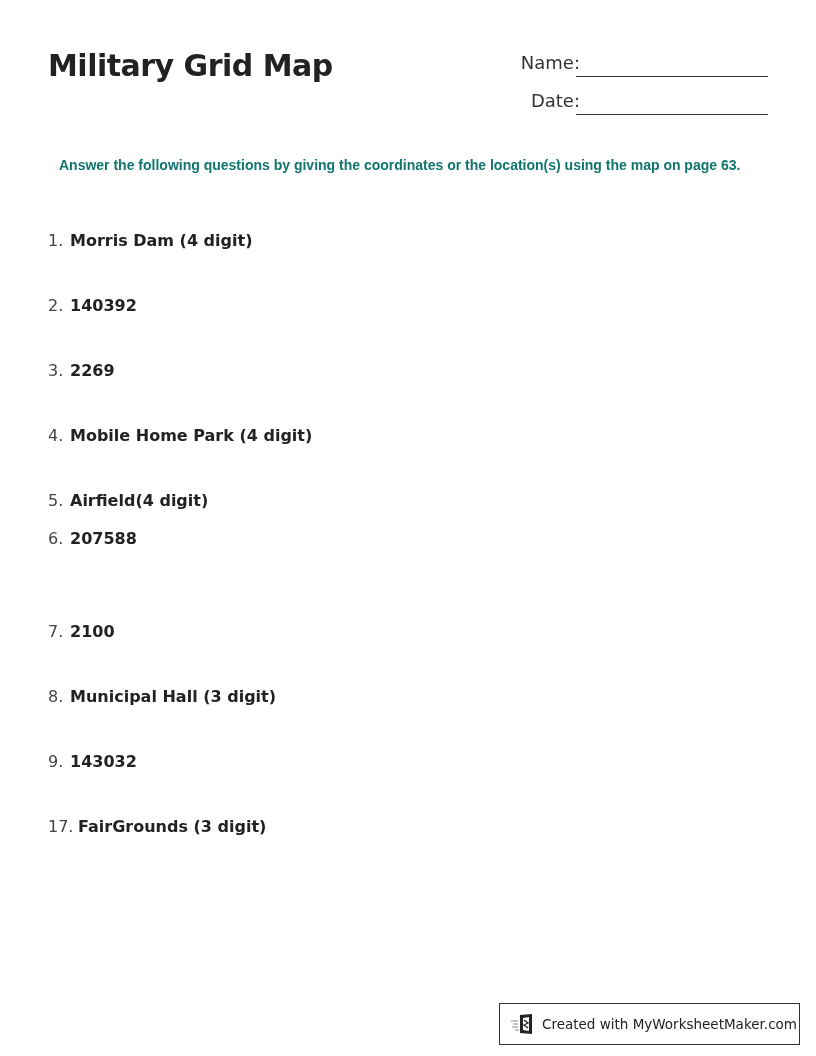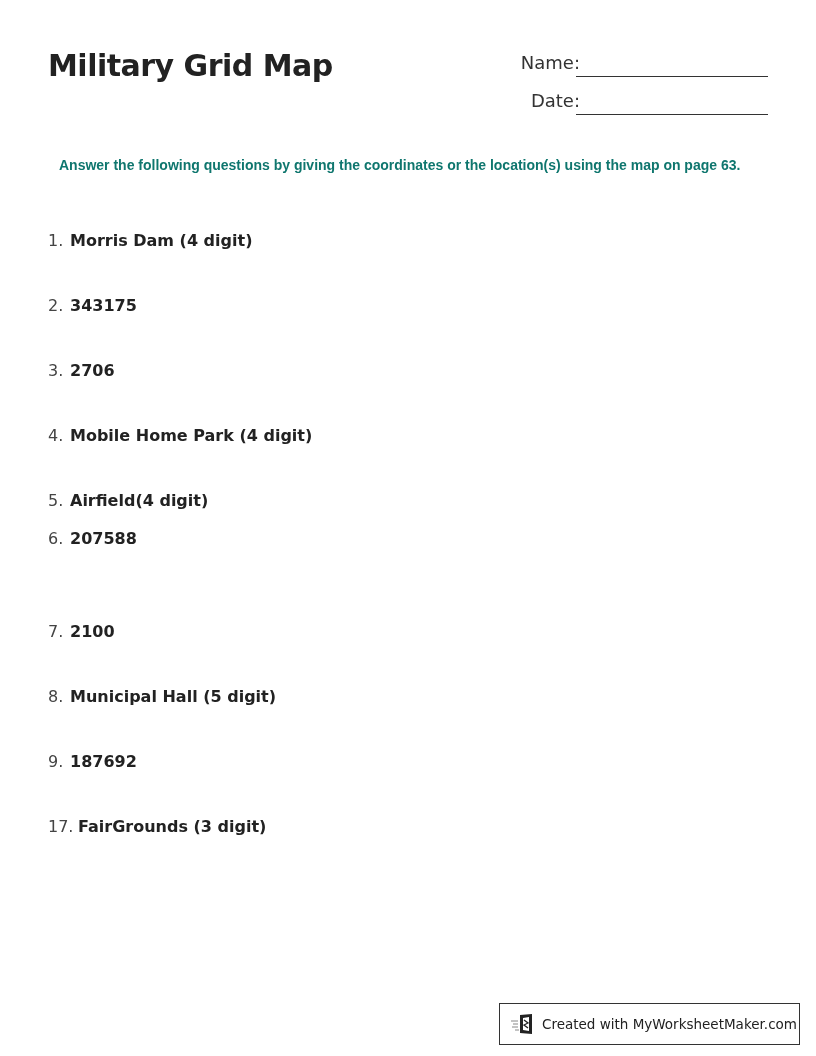--- a/index.html
+++ b/index.html
@@ -63,42 +63,42 @@
   <span class="field-label">Date:</span>
   <div class="field-line"></div>
 </div>
 
 <div class="instructions">Answer the following questions by giving the coordinates or the location(s) using the map on page 63.</div>
 
 <div class="question" style="top:231px">
   <span class="num">1.</span><span class="text">Morris Dam (4 digit)</span>
 </div>
 <div class="question" style="top:296px">
-  <span class="num">2.</span><span class="text">343175</span>
+  <span class="num">2.</span><span class="text">140392</span>
 </div>
 <div class="question" style="top:361px">
-  <span class="num">3.</span><span class="text">2706</span>
+  <span class="num">3.</span><span class="text">2269</span>
 </div>
 <div class="question" style="top:426px">
   <span class="num">4.</span><span class="text">Mobile Home Park (4 digit)</span>
 </div>
 <div class="question" style="top:491px">
   <span class="num">5.</span><span class="text">Airfield(4 digit)</span>
 </div>
 <div class="question" style="top:529px">
   <span class="num">6.</span><span class="text">207588</span>
 </div>
 <div class="question" style="top:622px">
   <span class="num">7.</span><span class="text">2100</span>
 </div>
 <div class="question" style="top:687px">
-  <span class="num">8.</span><span class="text">Municipal Hall (5 digit)</span>
+  <span class="num">8.</span><span class="text">Municipal Hall (3 digit)</span>
 </div>
 <div class="question" style="top:752px">
-  <span class="num">9.</span><span class="text">187692</span>
+  <span class="num">9.</span><span class="text">143032</span>
 </div>
 <div class="question wide" style="top:817px">
   <span class="num">17.</span><span class="text">FairGrounds (3 digit)</span>
 </div>
 
 <div class="footer-badge">
   <svg class="footer-icon" viewBox="0 0 26 22">
     <line x1="1" y1="8" x2="8" y2="8" stroke="#888" stroke-width="1"></line>
     <line x1="3" y1="11" x2="8" y2="11" stroke="#888" stroke-width="1"></line>
     <line x1="2" y1="14" x2="8" y2="14" stroke="#888" stroke-width="1"></line>

